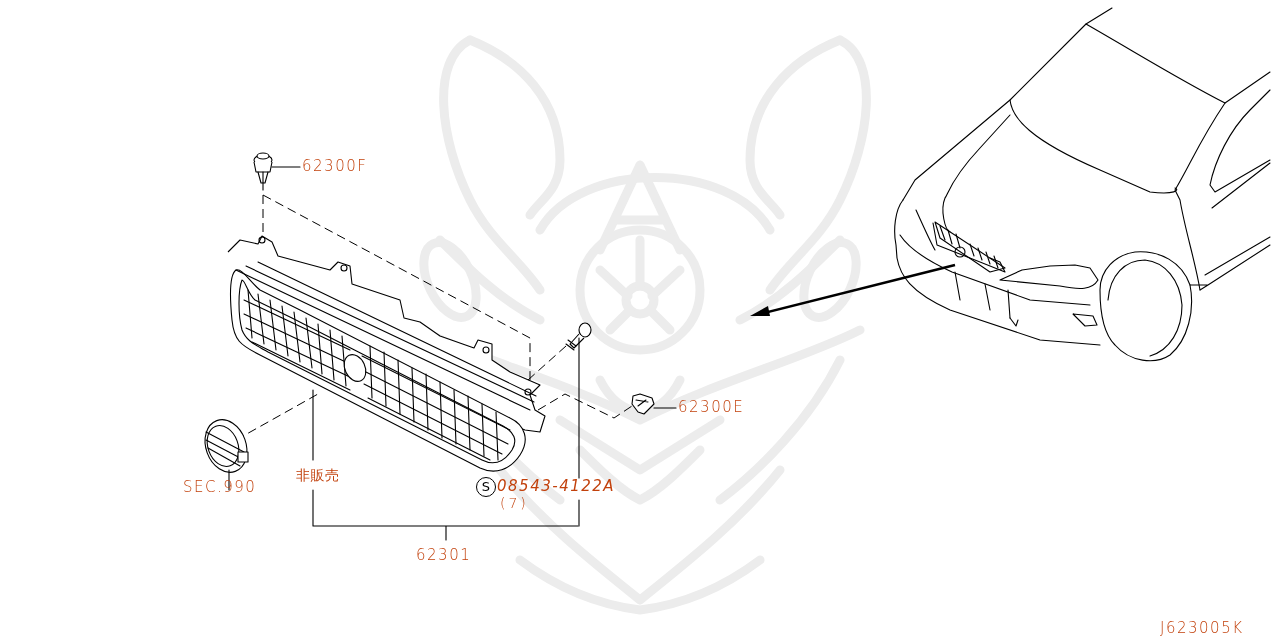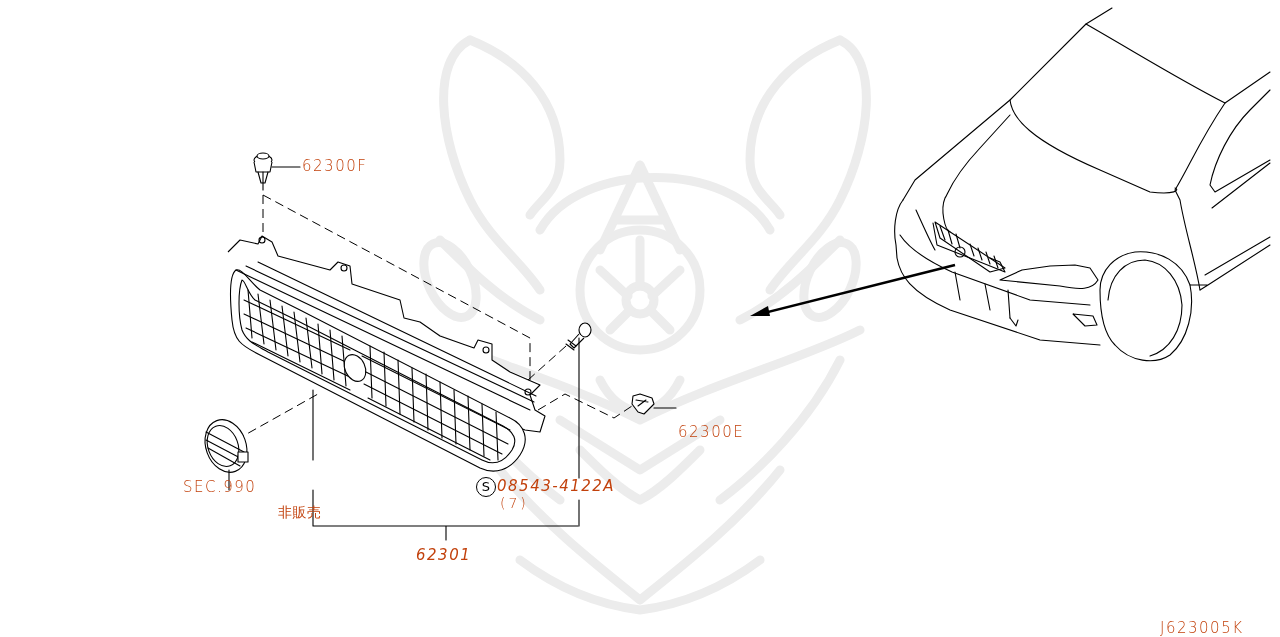--- a/index.html
+++ b/index.html
@@ -135,20 +135,20 @@
     <path d="M1190,285 L1208,285 L1270,245 M1208,285 L1200,290 M1270,237 L1205,275"></path>
 
     <path d="M935,222 L1005,268 L990,272 L940,238 Z"></path>
     <path d="M940,226 L945,240 M948,230 L952,244 M956,234 L960,248 M970,244 L974,256 M978,248 L982,260 M986,252 L990,264 M994,256 L998,268"></path>
     <circle cx="960" cy="252" r="5"></circle>
   </g>
 
 </svg>
 
 <div class="lbl" style="left:302px;top:159px;">62300F</div>
-<div class="lbl" style="left:678px;top:400px;margin-top:25px;">62300E</div>
+<div class="lbl" style="left:678px;top:400px;">62300E</div>
 <div class="stamp">S</div>
 <div class="lbl" style="left:497px;top:479px;font-style:italic;">08543-4122A</div>
 <div class="lbl small" style="left:500px;top:496px;">(7)</div>
-<div class="lbl" style="left:416px;top:548px;font-style:italic;">62301</div>
+<div class="lbl" style="left:416px;top:548px;">62301</div>
 <div class="lbl" style="left:183px;top:480px;">SEC.990</div>
-<div class="lbl jp" style="left:278px;top:468px;margin-top:37px;">非販売</div>
+<div class="lbl jp" style="left:296px;top:468px;">非販売</div>
 <div class="lbl" style="left:1160px;top:621px;">J623005K</div>
 
 </body></html>

